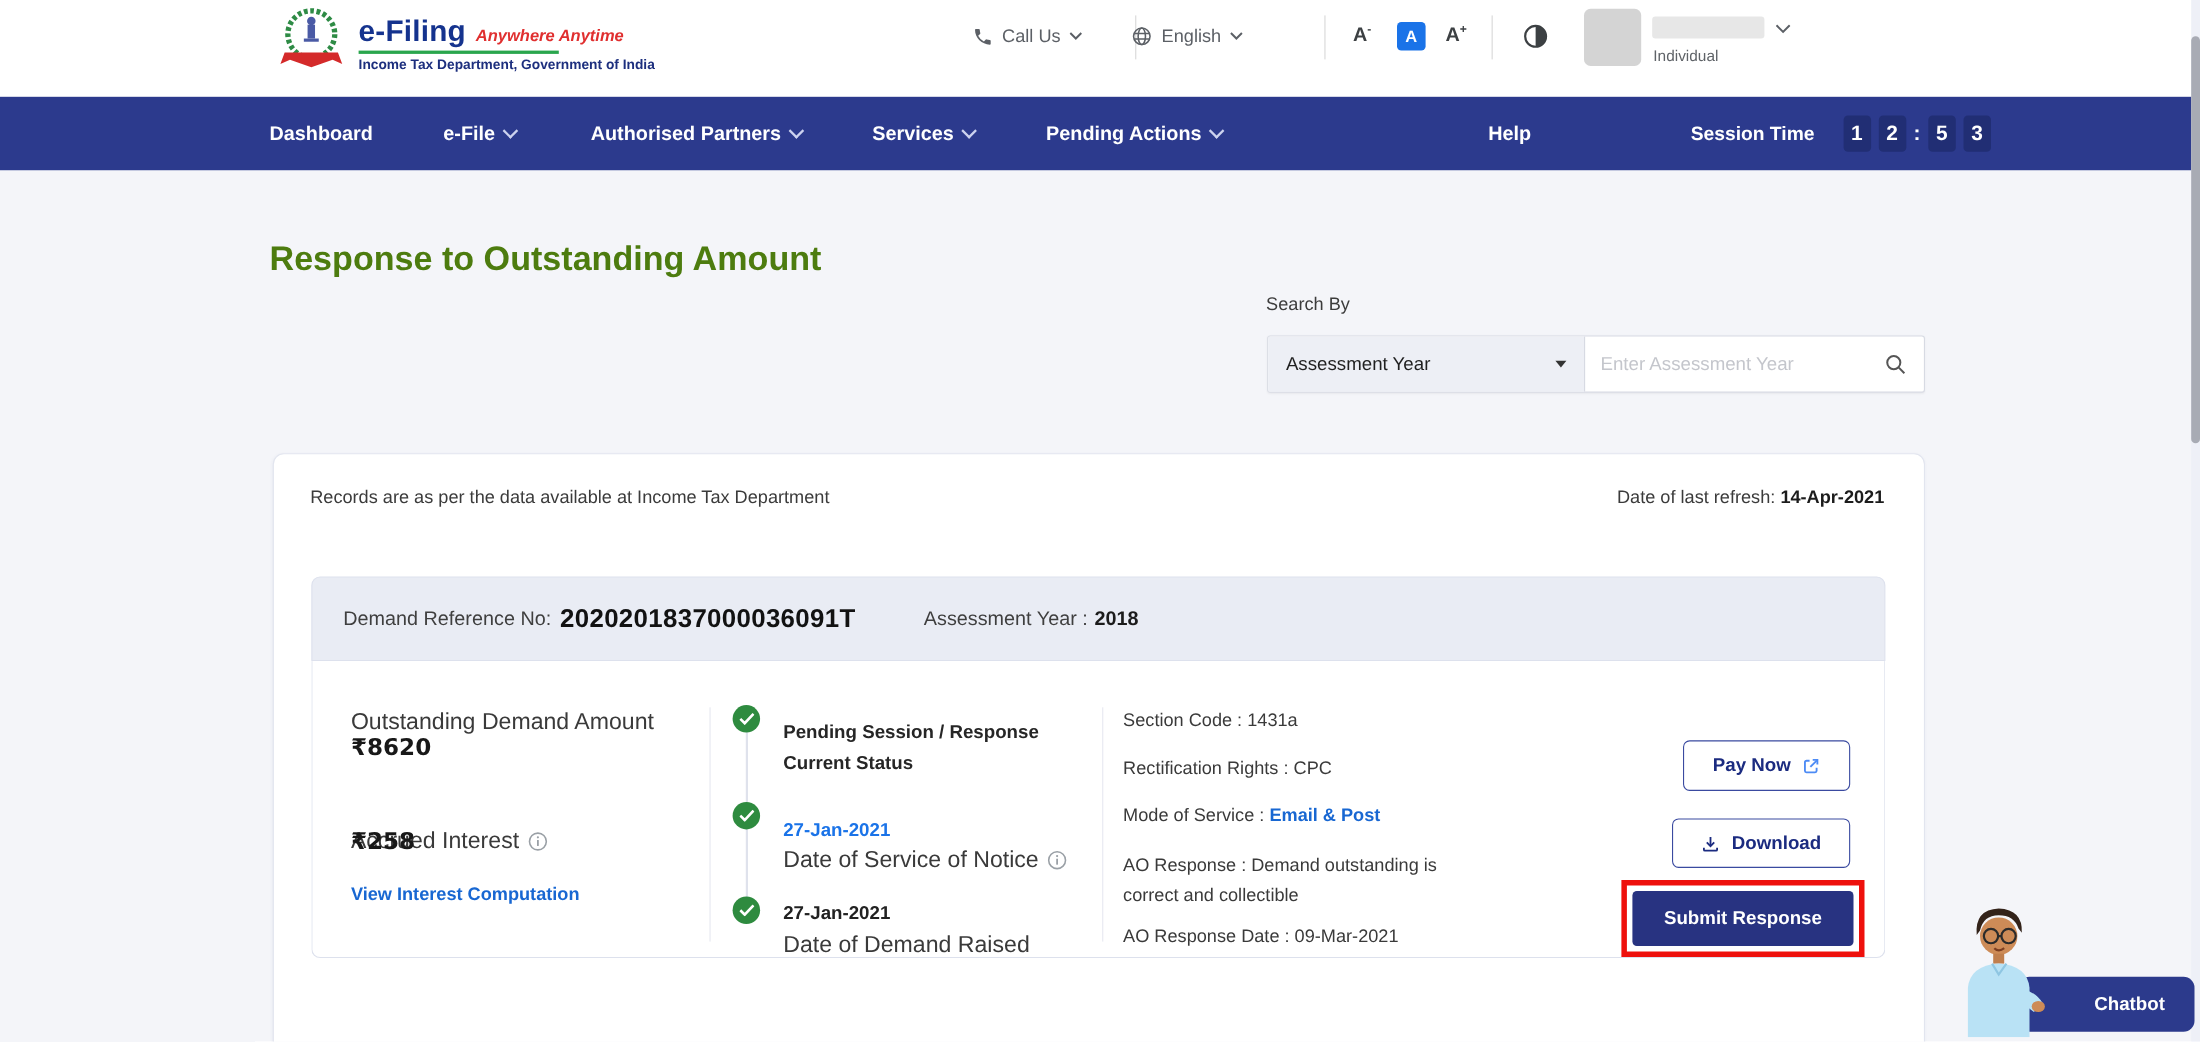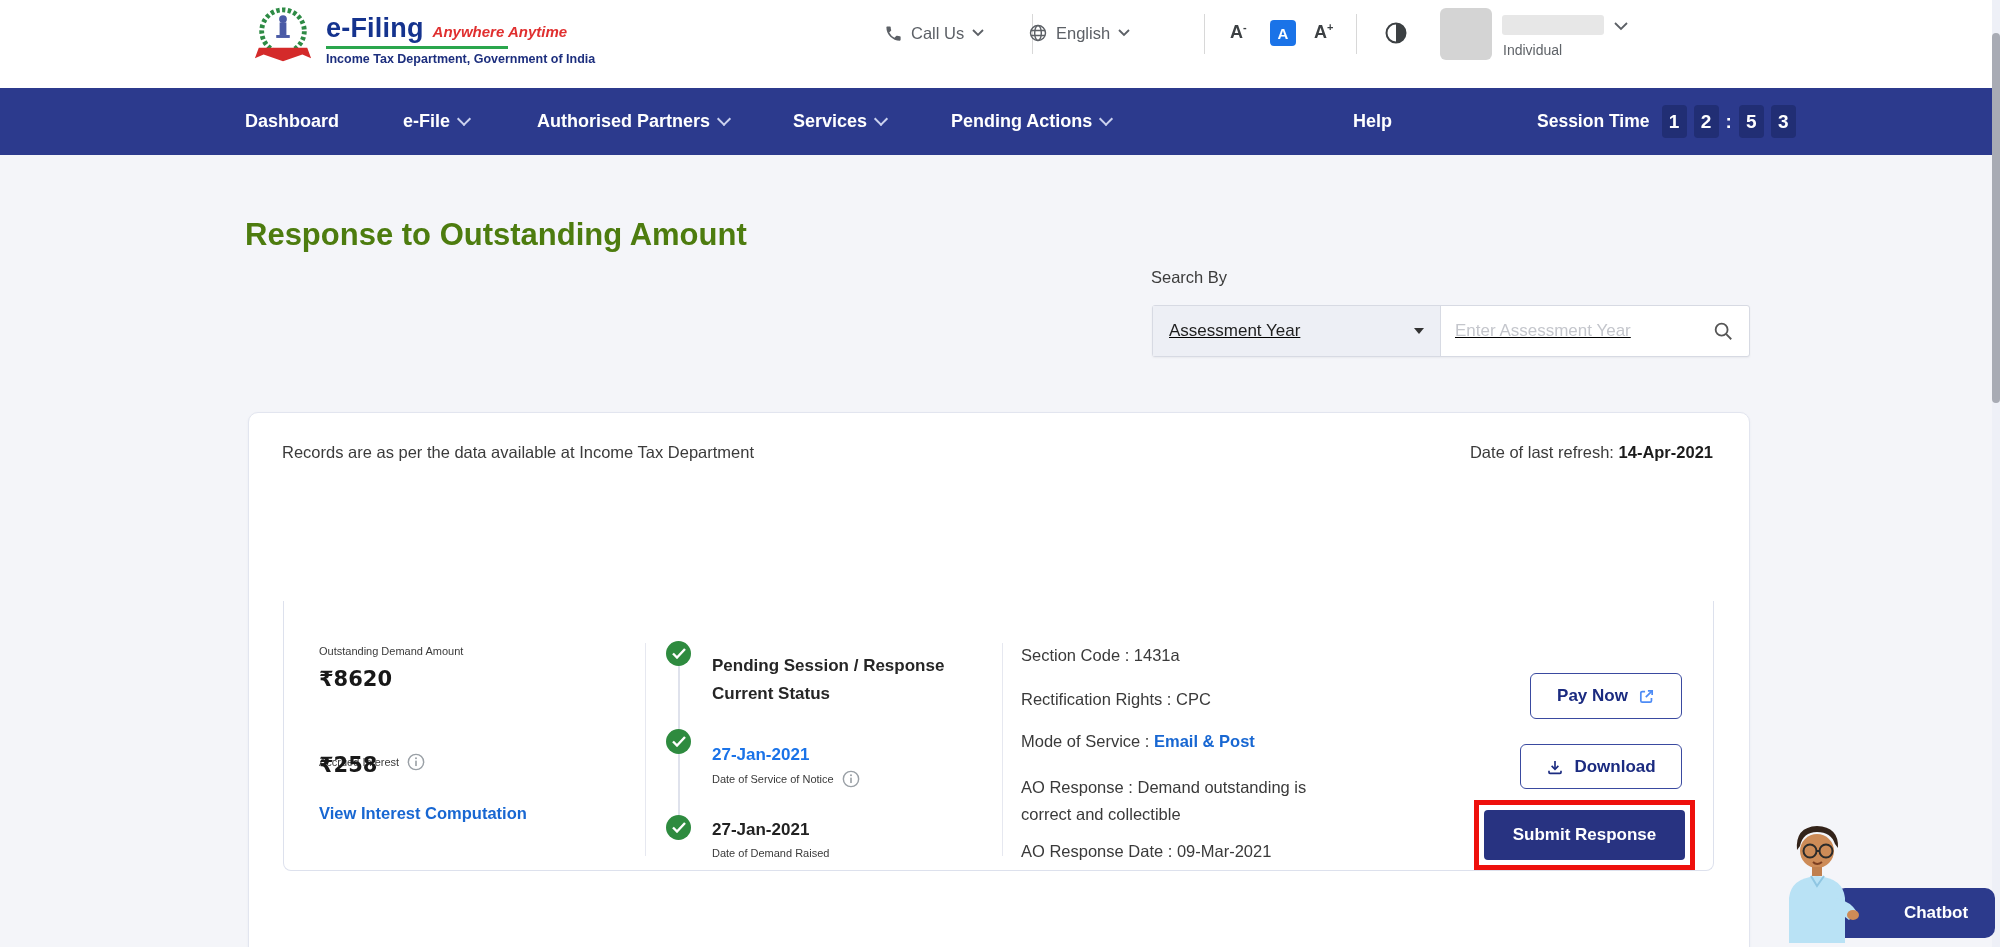--- a/index.html
+++ b/index.html
@@ -28,32 +28,32 @@
   .namebar { position:absolute; left:1502px; top:15px; width:102px; height:20px; background:#e7e7e7; border-radius:3px; }
   .proftype { position:absolute; left:1503px; top:42px; font-size:14px; color:#5f6368; }
 
   
   .nav { position:absolute; top:88px; left:0; width:2000px; height:67px; background:#2c3a8d; }
   .navitem { position:absolute; top:0; height:67px; display:flex; align-items:center; gap:9px;
              color:#fff; font-weight:bold; font-size:18px; cursor:pointer; }
   .navcaret { width:8px; height:8px; border-right:2px solid #ccd2ef; border-bottom:2px solid #ccd2ef;
               transform:rotate(45deg); margin-top:-5px; }
   .session { position:absolute; top:0; height:67px; display:flex; align-items:center; gap:7px; color:#fff; }
-  .sesslabel { font-weight:bold; font-size:17.5px; margin-right:5px; }
+  .sesslabel { font-weight:bold; font-size:17.5px; margin-right:19px; }
   .sessdigit { width:25px; height:33px; background:#212e74; border-radius:4px; color:#fff; font-weight:bold;
                font-size:19px; display:flex; align-items:center; justify-content:center; }
   .sesscolon { font-weight:bold; font-size:19px; }
 
   
   .content { position:absolute; top:155px; left:0; width:2000px; bottom:0; background:#f4f5f9; overflow:hidden; }
   .pagetitle { position:absolute; left:245px; top:62px; font-size:31px; font-weight:bold; color:#4d7c0f; }
 
   .searchlabel { position:absolute; left:1151px; top:113px; font-size:16.5px; color:#3c3c3c; }
   .searchctl { position:absolute; left:1152px; top:150px; width:596px; height:50px; background:#fff;
-               border:1px solid #d7dae3; border-radius:3px; display:flex; box-shadow:0 1px 2px rgba(0,0,0,.05);text-decoration:underline; }
+               border:1px solid #d7dae3; border-radius:3px; display:flex; box-shadow:0 1px 2px rgba(0,0,0,.05); }
   .searchdd { width:255px; background:#edeff5; border-right:1px solid #d7dae3; display:flex; align-items:center;
               justify-content:space-between; padding:0 16px; font-size:17px; color:#1f1f1f; cursor:pointer; }
   .ddcaret { width:0; height:0; border-left:5px solid transparent; border-right:5px solid transparent; border-top:6px solid #333; }
   .searchinput { flex:1; border:none; outline:none; background:transparent; font-size:17px; padding:0 14px;
                  color:#333; font-family:inherit; }
   .searchinput::placeholder { color:#c4c6cc; }
   .searchiconwrap { display:flex; align-items:center; padding-right:15px; cursor:pointer; }
 
   .card { position:absolute; left:248px; top:257px; width:1500px; height:560px; background:#fff;
           border:1px solid #e2e5ef; border-radius:10px; box-shadow:0 1px 3px rgba(40,50,120,.05); }
@@ -65,21 +65,21 @@
   .ic-header { position:absolute; top:0; left:0; right:0; height:77px; background:#e9ecf4;
                border:1px solid #dde1ed; border-radius:8px 8px 0 0; display:flex; align-items:center;
                padding-left:28px; box-sizing:border-box; }
   .reflabel { font-size:18px; color:#3f3f3f; }
   .refvalue { font-size:23.5px; font-weight:bold; color:#121212; margin-left:8px; letter-spacing:.3px; }
   .aylabel { font-size:18px; color:#3f3f3f; margin-left:62px; }
   .ayvalue { font-size:18px; font-weight:bold; color:#1b1b1b; margin-left:6px; }
   .ic-body { position:absolute; top:77px; left:0; right:0; height:270px; background:#fff;
              border:1px solid #dde1ed; border-top:none; border-radius:0 0 8px 8px; box-sizing:border-box; }
 
-  .lbl { font-size:11px; color:#3a3a3a; }
+  .lbl { font-size:21px; color:#3a3a3a; }
   .amount { font-size:21px; font-weight:bold; color:#181818; font-family:"DejaVu Sans","Liberation Sans",sans-serif; }
   .bluelink { color:#1867d2; font-weight:bold; font-size:16.5px; cursor:pointer; }
   .vdiv { position:absolute; width:1px; background:#e6e8f0; top:42px; height:213px; }
 
   .check { position:absolute; width:25px; height:25px; border-radius:50%; background:#2e8b3f;
            display:flex; align-items:center; justify-content:center; z-index:2; }
   .tline { position:absolute; left:394px; top:58px; width:2px; height:170px; background:#dfe2ec; z-index:1; }
   .tl-title { font-size:17px; font-weight:bold; color:#262626; }
   .tl-datelink { font-size:17px; font-weight:bold; color:#1a73e8; }
   .tl-date { font-size:17px; font-weight:bold; color:#222; }
@@ -241,20 +241,26 @@
       </div>
     </div>
 
     <div class="card">
       <div class="recnote">Records are as per the data available at Income Tax Department</div>
       <div class="refresh">
         <span>Date of last refresh: </span><b>14-Apr-2021</b>
       </div>
 
       <div class="innercard">
+        <div class="ic-header">
+          <span class="reflabel">Demand Reference No: </span>
+          <span class="refvalue">2020201837000036091T</span>
+          <span class="aylabel">Assessment Year : </span>
+          <span class="ayvalue">2018</span>
+        </div>
 
         <div class="ic-body">
 
           <div class="abs lbl" style="left:35px; top:44px;">Outstanding Demand Amount</div>
           <div class="abs amount" style="left:35px; top:66px;">₹8620</div>
 
           <div class="abs inforow" style="left:35px; top:128px;margin-top:24px;">
             <span class="lbl">Accrued Interest</span>
             <span class="infoicon">
               <svg width="18" height="18" viewBox="0 0 20 20">

